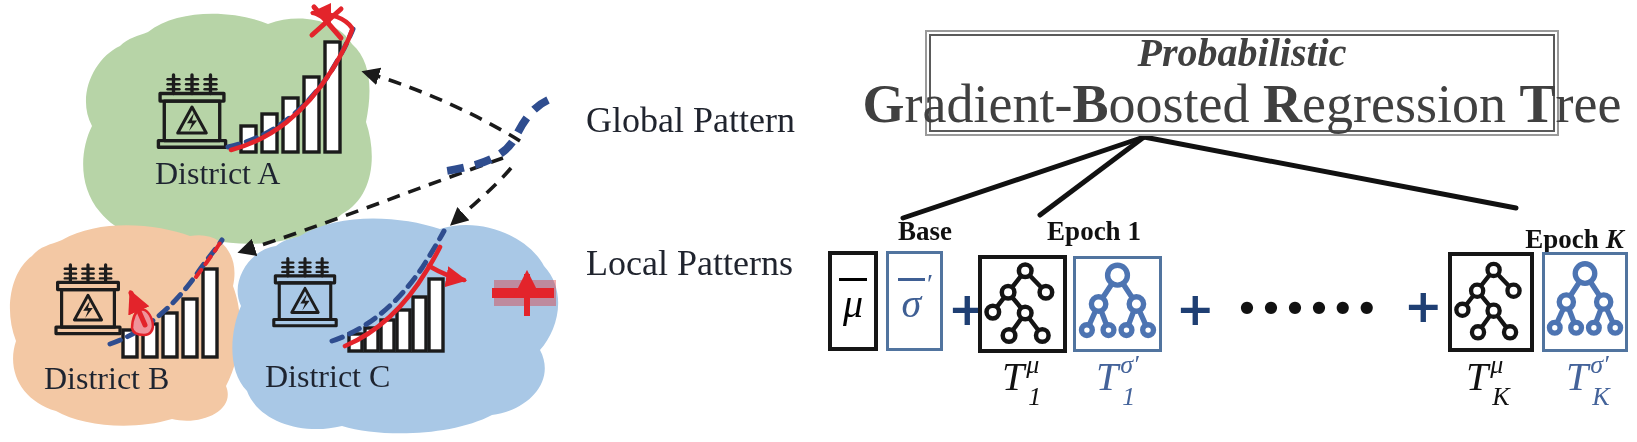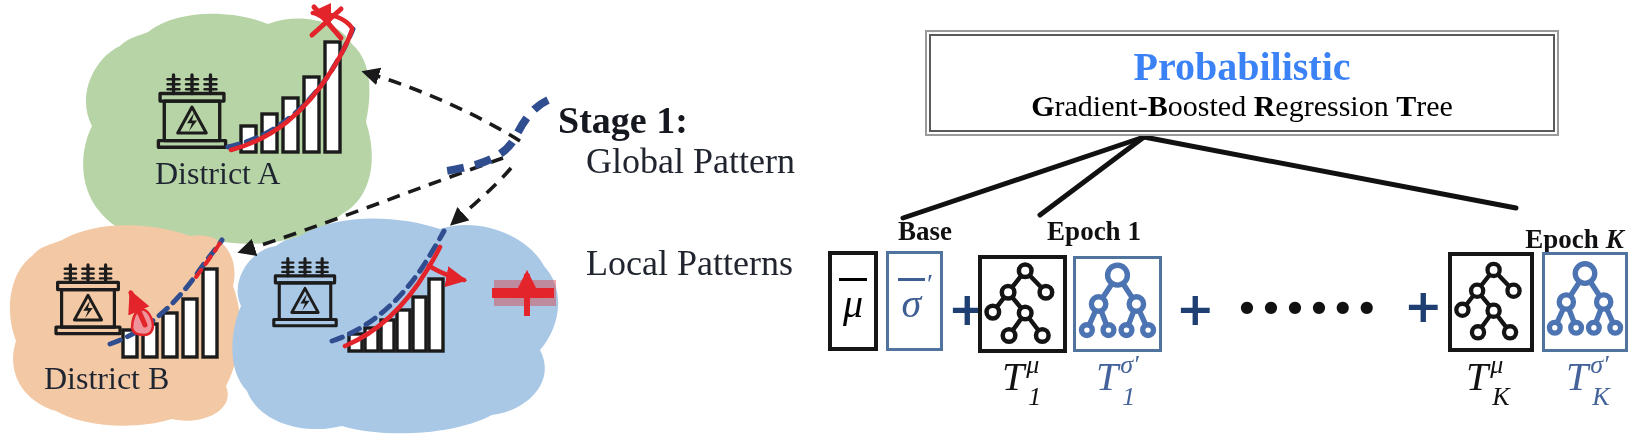--- a/index.html
+++ b/index.html
@@ -13,22 +13,22 @@
   .abs{position:absolute;}
   svg.scene{left:0;top:0;}
 
   .district-label{font-size:32px;color:var(--label_ink);white-space:nowrap;}
   .stage-title{font-weight:bold;font-size:38px;color:#15181f;line-height:1.08;white-space:nowrap;}
   .stage-sub{font-size:36px;color:#20242e;line-height:1.15;white-space:nowrap;margin-left:28px;}
 
   .title-box{display:flex;flex-direction:column;align-items:center;justify-content:center;
              border:2px solid #9a9a9a; box-shadow: inset 0 0 0 2px #fff, inset 0 0 0 4px #5a5a5a;
              background:#fff;}
-  .tb1{font-weight:bold;font-size:40px;line-height:1.1;color:#3b82f6;}
-  .tb2{font-size:30px;line-height:1.1;color:#000000;white-space:nowrap;}
+  .tb1{font-weight:bold;font-size:40px;line-height:1.1;color:#404040;font-style:italic;}
+  .tb2{font-size:54px;line-height:1.1;color:#404040;white-space:nowrap;}
 
   .section-label{font-weight:bold;font-size:27px;color:#111;text-align:center;white-space:nowrap;margin-left:34px;}
   .sym-box{display:flex;align-items:center;justify-content:center;background:#fff;box-sizing:border-box;}
   .black-border{border:4px solid #161616;}
   .blue-border{border:3.5px solid var(--box_blue);}
   .blue-text{color:var(--sigma_ink);}
   .greek{font-size:40px;font-style:italic;line-height:1;display:inline-flex;align-items:flex-start;}
   .ovl{display:inline-block;border-top:3px solid currentColor;padding:2px 4px 0;line-height:1.05;}
   .prime{font-size:28px;margin-top:-8px;}
 
@@ -153,23 +153,23 @@
 
     <g stroke="#111" stroke-width="5" stroke-linecap="round">
       <line x1="1144" y1="137" x2="903" y2="218"></line>
       <line x1="1144" y1="137" x2="1040" y2="215"></line>
       <line x1="1144" y1="137" x2="1516" y2="208"></line>
     </g>
   </svg>
 
   <div class="abs district-label" style="left:155px;top:155px">District A</div>
   <div class="abs district-label" style="left:44px;top:360px">District B</div>
+  <div class="abs district-label" style="left:265px;top:358px">District C</div>
 
   <div class="abs" style="left:558px;top:100px">
-    <div class="stage-title">Stage 1:</div>
     <div class="stage-sub">Global Pattern</div>
   </div>
   <div class="abs" style="left:558px;top:243px">
     <div class="stage-sub">Local Patterns</div>
   </div>
 
   <div class="abs title-box" style="left:925px;top:30px;width:630px;height:102px">
     <div class="tb1">Probabilistic</div>
     <div class="tb2"><b>G</b><span>radient-</span><b>B</b><span>oosted </span><b>R</b><span>egression </span><b>T</b><span>ree</span></div>
   </div>

